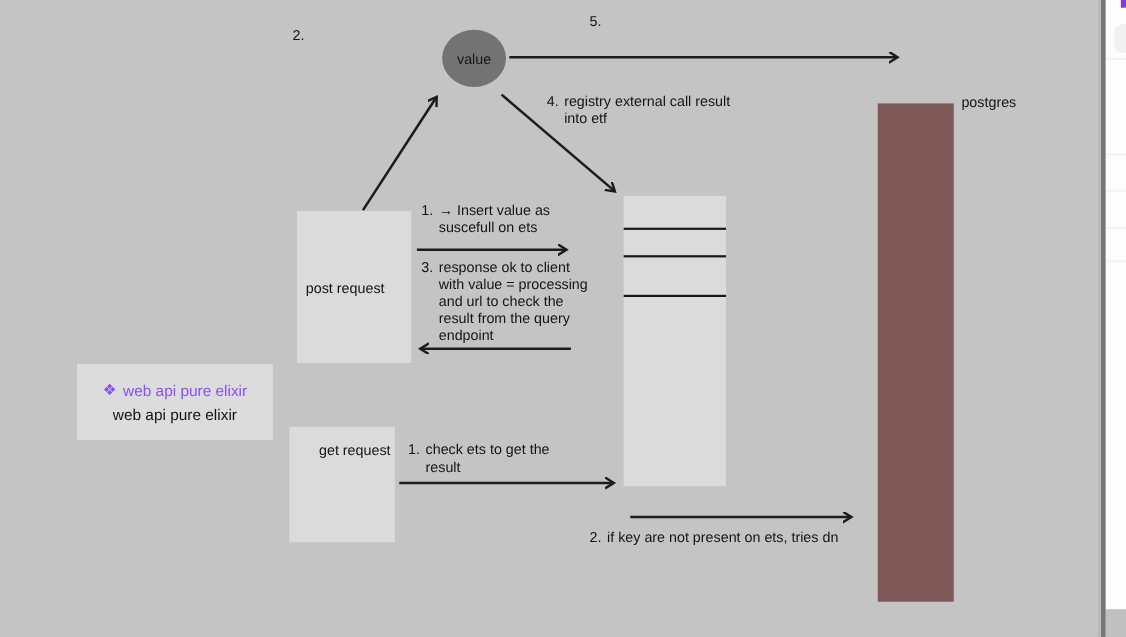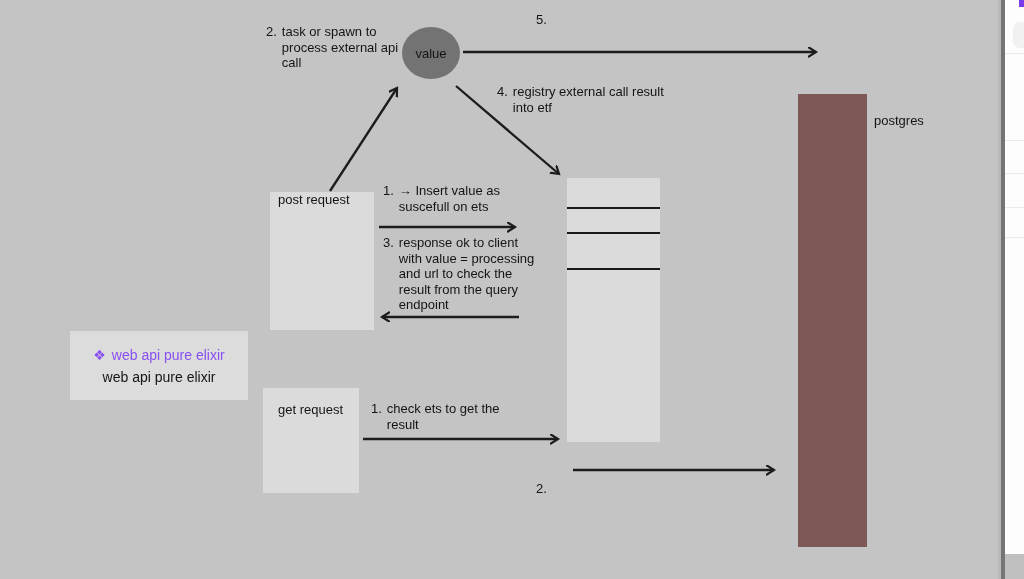--- a/index.html
+++ b/index.html
@@ -12,22 +12,22 @@
   .arrows{position:absolute;left:0;top:0;z-index:2;pointer-events:none;}
   .note{
     position:absolute;z-index:3;display:flex;gap:5px;
     font-size:13px;line-height:15.5px;color:#141414;white-space:pre-line;
   }
   .note .num{flex:0 0 auto;}
   .box{
     position:absolute;z-index:1;background:#dbdbdb;
     font-size:13px;color:#141414;
   }
-  .box.post{display:flex;align-items:flex-start;padding-left:8px;}
-  .box.get{padding:14px 0 0 15px;}
+  .box.post{display:flex;align-items:center;padding-left:8px;}
+  .box.get{padding:14px 0 0 27px;}
   .ellipse{
     position:absolute;z-index:1;background:#737373;border-radius:50%;
     display:flex;align-items:center;justify-content:center;
     font-size:13px;color:#141414;
   }
   .ets{position:absolute;z-index:1;background:#dbdbdb;}
   .ets .row{border-bottom:2px solid #181818;}
   .pg{position:absolute;z-index:1;background:#7e5757;}
   .label{position:absolute;z-index:3;font-size:13px;color:#141414;}
   .webapi{
@@ -86,27 +86,24 @@
     <span class="plain">web api pure elixir</span>
   </div>
 
   <div class="ets" style="left:567px;top:178px;width:93px;height:264px;">
     <div class="row" style="height:29px;"></div>
     <div class="row" style="height:23px;"></div>
     <div class="row" style="height:34px;"></div>
   </div>
 
   <div class="pg" style="left:798px;top:94px;width:69px;height:453px;"></div>
-  <div class="label" style="left:874px;top:85px;margin-top:28px;">postgres</div>
+  <div class="label" style="left:874px;top:85px;">postgres</div>
 
   <div class="note" style="left:266px;top:24px;width:140px;">
     <span class="num">2.</span>
-    <span class="txt">task or spawn to
-process external api
-call</span>
   </div>
 
   <div class="note" style="left:536px;top:12px;width:270px;">
     <span class="num">5.</span>
   </div>
 
   <div class="note" style="left:497px;top:84px;width:200px;">
     <span class="num">4.</span>
     <span class="txt">registry external call result
 into etf</span>
@@ -129,20 +126,21 @@
   </div>
 
   <div class="note" style="left:371px;top:401px;width:160px;">
     <span class="num">1.</span>
     <span class="txt">check ets to get the
 result</span>
   </div>
 
   <div class="note" style="left:536px;top:481px;width:280px;">
     <span class="num">2.</span>
+    <span class="txt">if key are not present on ets, tries dn</span>
   </div>
 
   <div class="scrollbar-track"></div>
   <div class="scrollbar-thumb"></div>
   <div class="side-panel">
     <div class="hr" style="top:53px;"></div>
     <div class="hr" style="top:140px;"></div>
     <div class="hr" style="top:173px;"></div>
     <div class="hr" style="top:207px;"></div>
     <div class="hr" style="top:237px;"></div>

